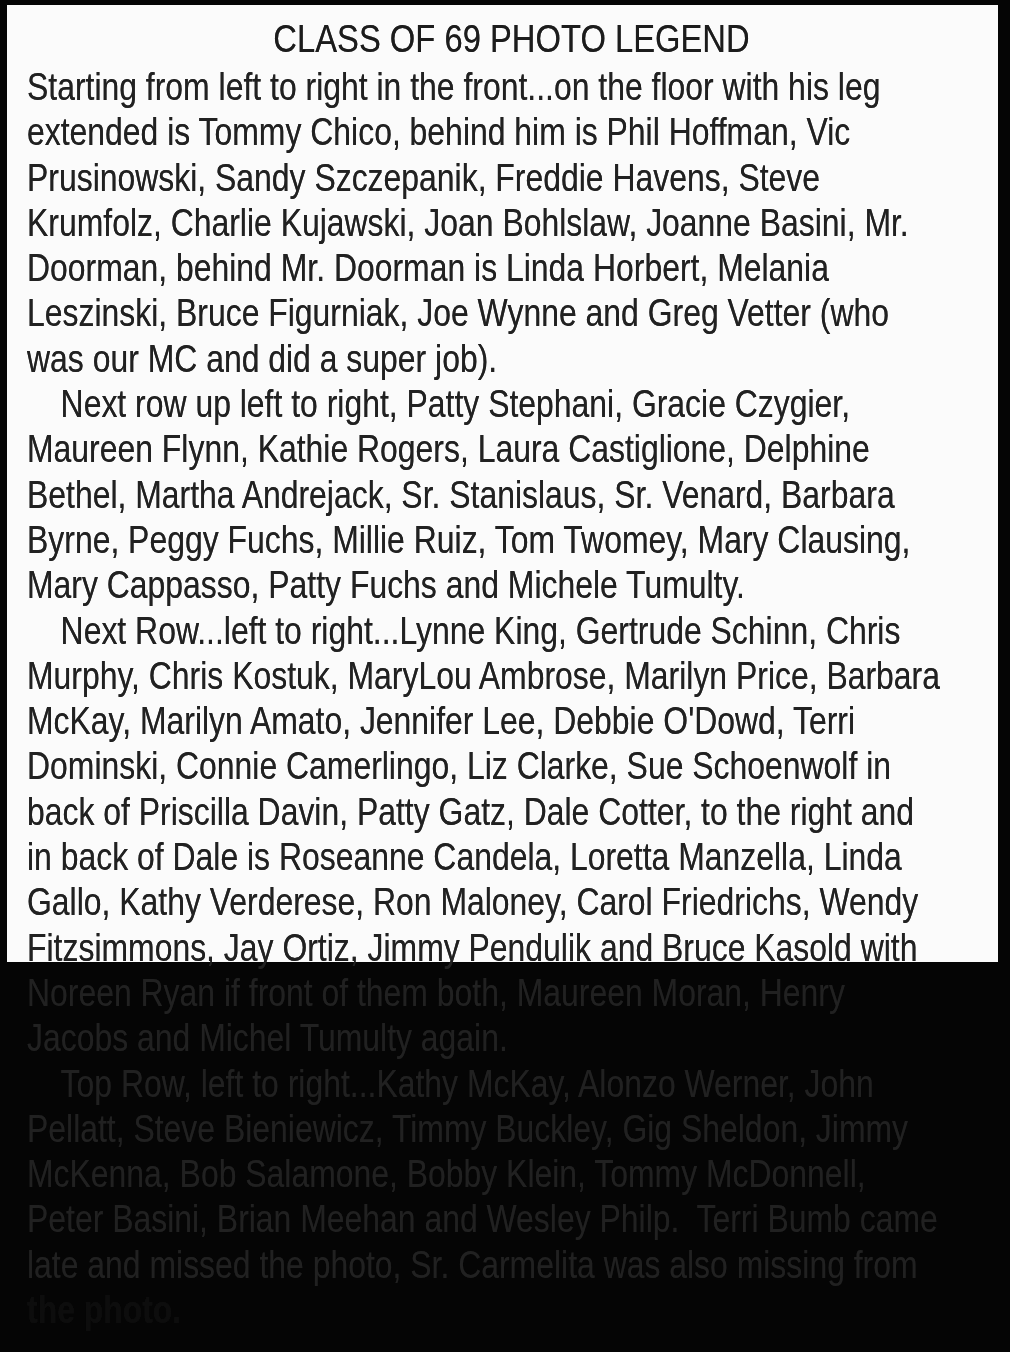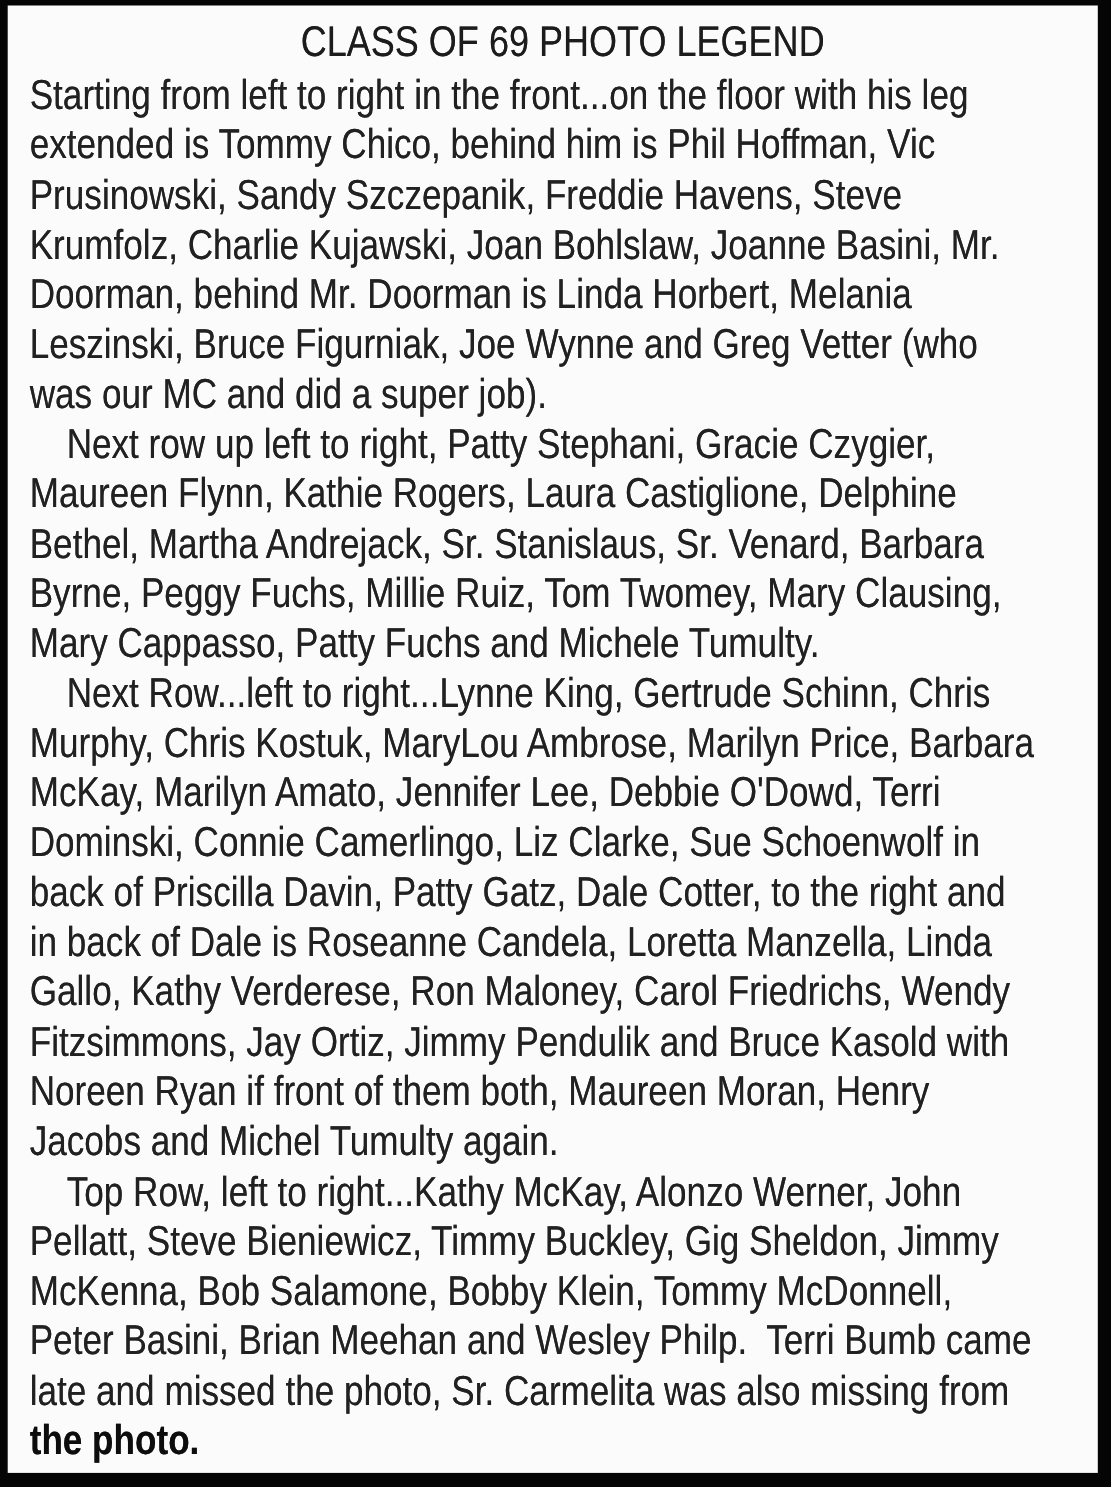--- a/index.html
+++ b/index.html
@@ -12,21 +12,21 @@
     position: relative;
     overflow: hidden;
     background: #050505;
     font-family: "Liberation Sans", sans-serif;
   }
   .page {
     position: absolute;
     left: 7px;
     top: 5px;
     width: 991px;
-    height: 1334px;
+    height: 957px;
     background: #fbfbfb;
     box-sizing: border-box;
     padding: 8px 2px 0 20px;
     text-shadow: 0 0 0.6px rgba(25,25,25,0.75);
   }
   .title {
     font-size: 39px;
     line-height: 52px;
     font-weight: 400;
     text-align: center;

